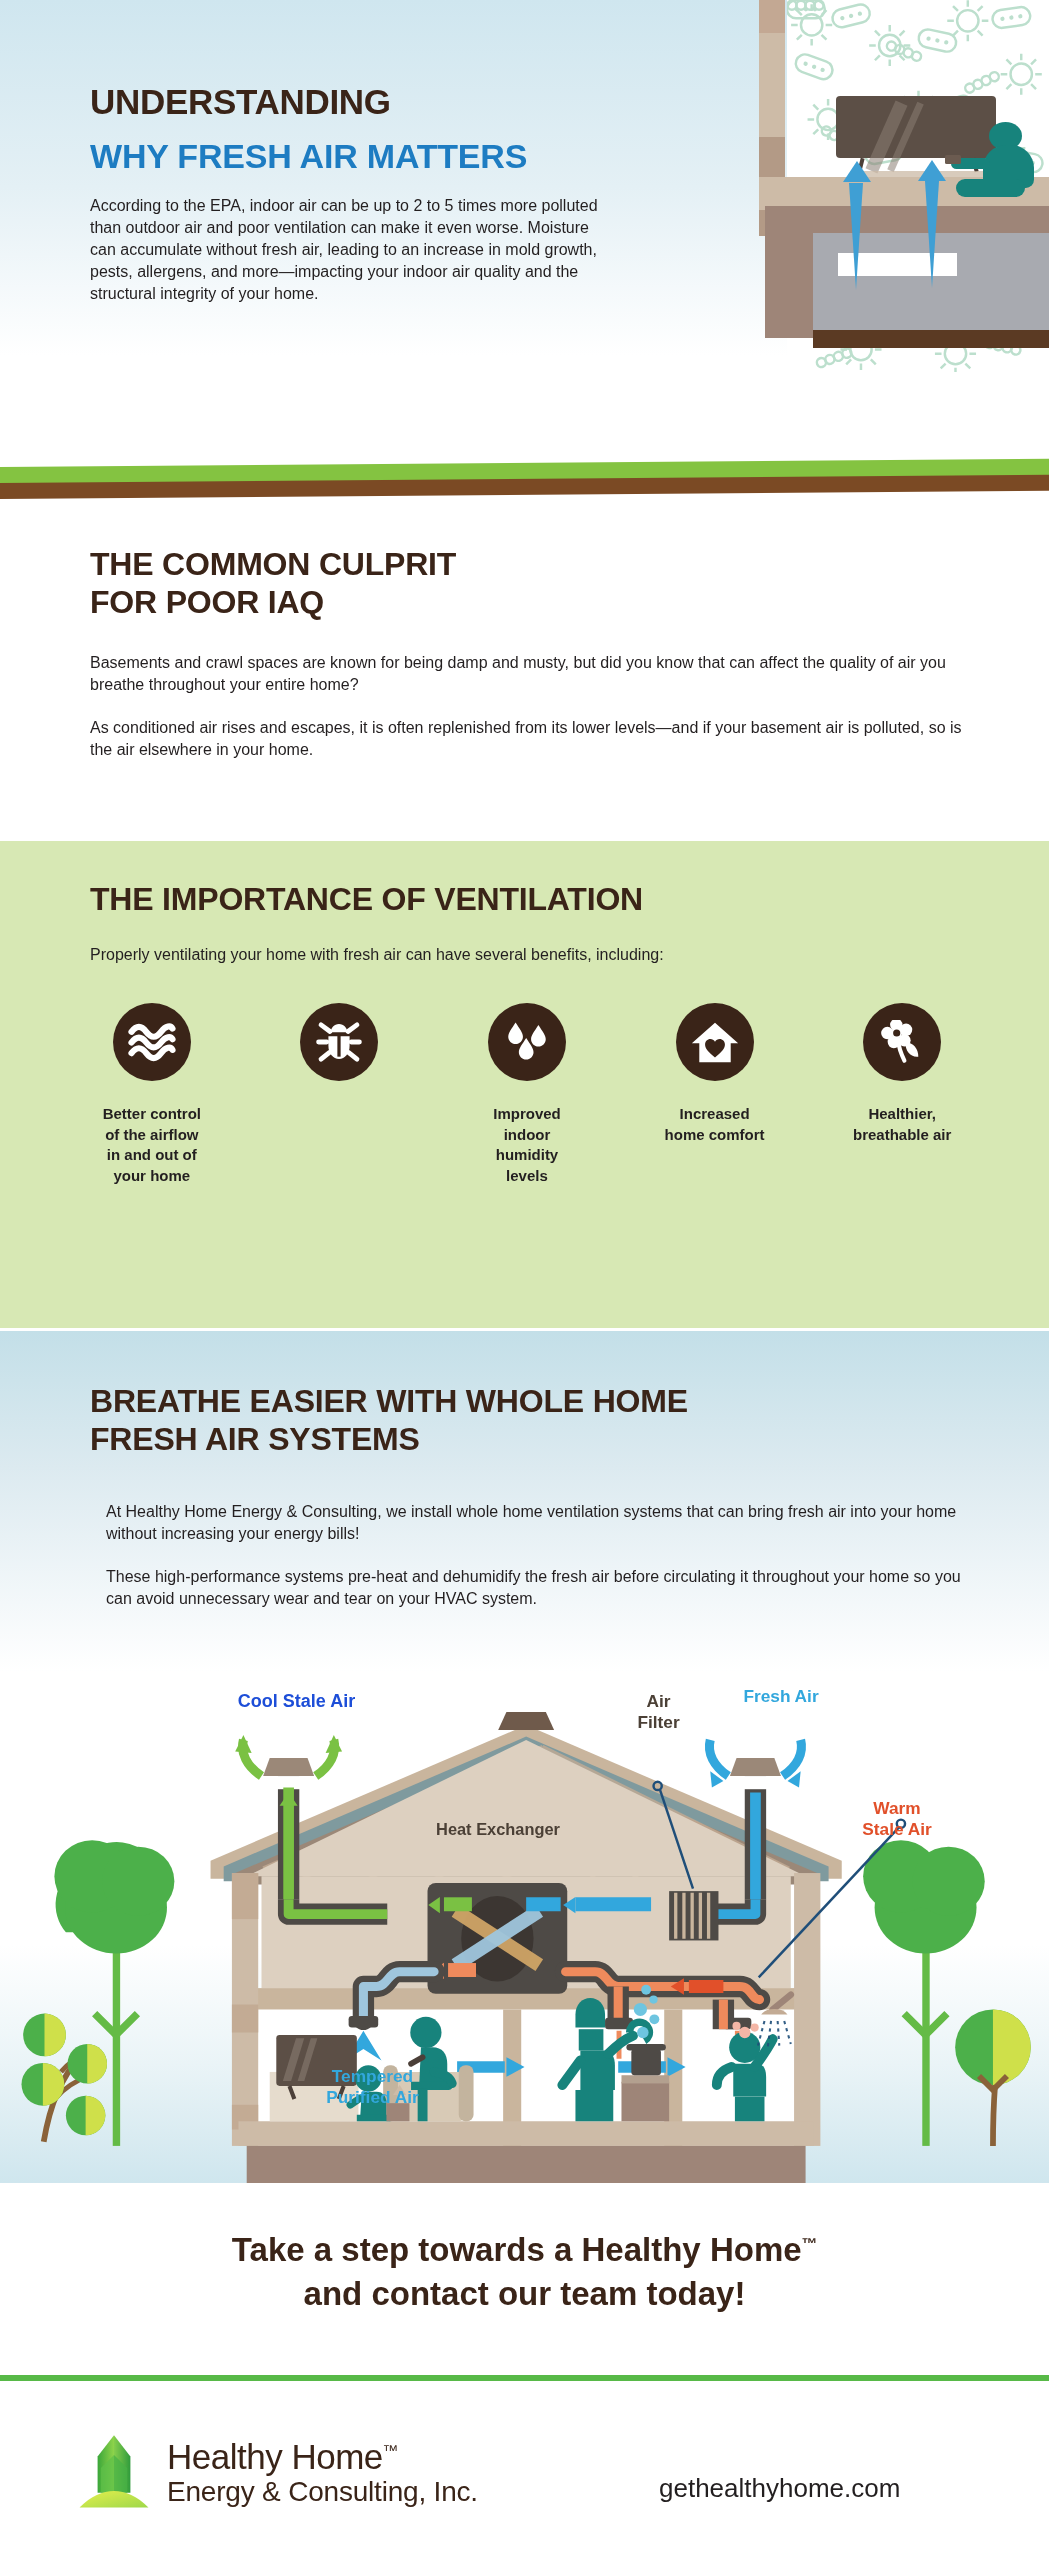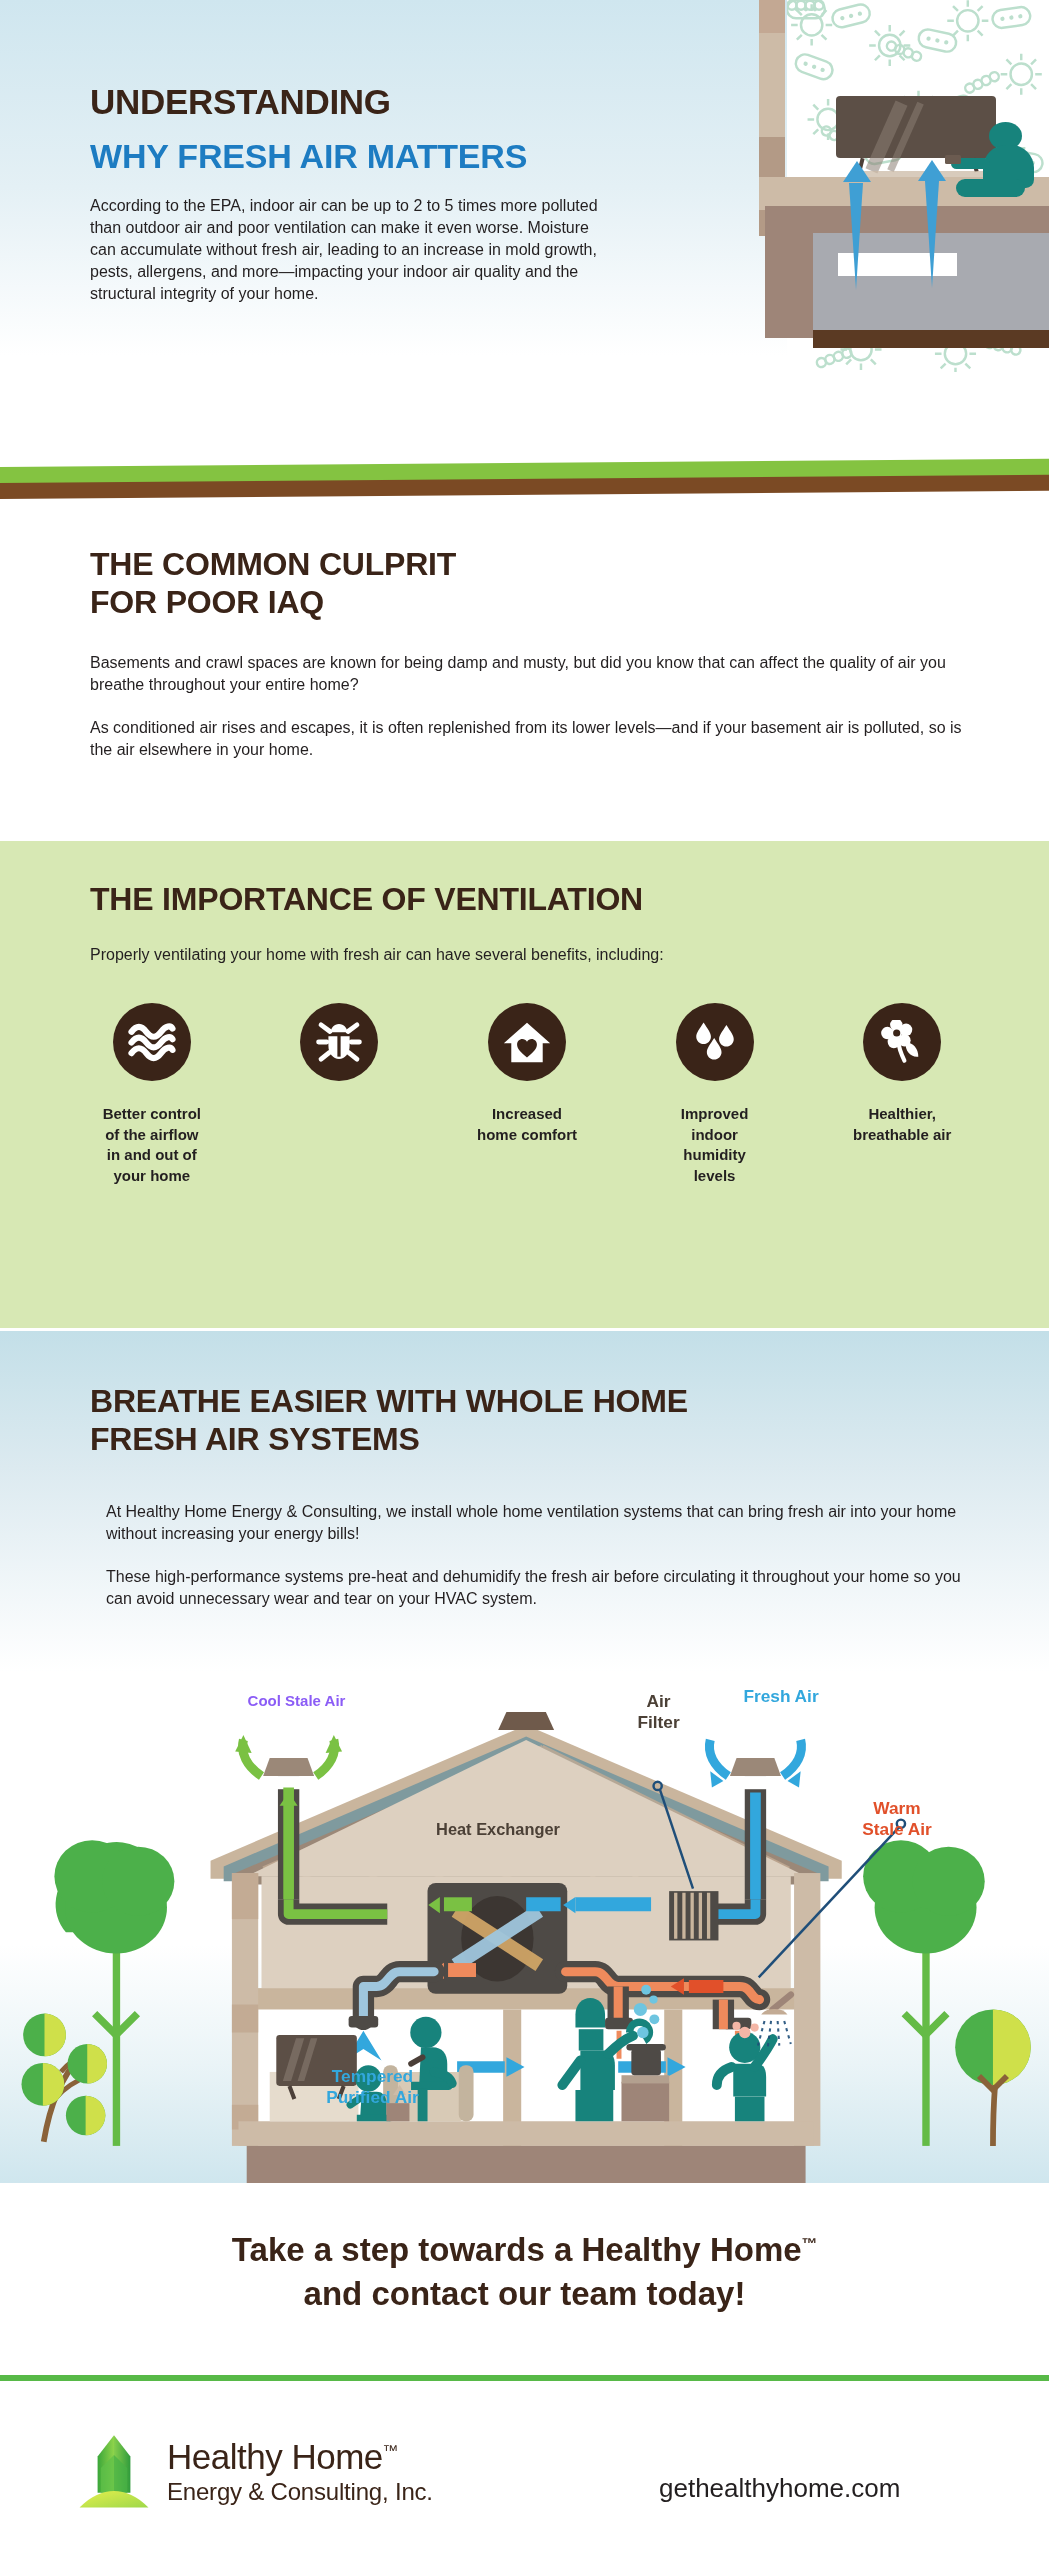--- a/index.html
+++ b/index.html
@@ -78,41 +78,41 @@
   
   #sec4 { position:absolute; left:0; top:1331px; width:1049px; height:852px;
           background:linear-gradient(180deg,#c3dfe8 0%, #dceaf0 16%, #ffffff 40%, #ffffff 72%,
                      #eaf4f7 86%, #cfe6ee 100%); }
   #sec4-head { position:absolute; left:90px; top:51px; width:790px; }
   #sec4-body { position:absolute; left:106px; top:170px; width:872px; }
 
   
   #diagram { position:absolute; left:0; top:1661px; width:1049px; height:526px; }
   .dg-label { position:absolute; font-weight:bold; text-align:center; line-height:20.6px; }
-  .lbl-cool { color:#8b5cf6; font-size:15px; }
+  .lbl-cool { color:#1d4ed8; font-size:18px; }
   .lbl-filter { color:#4b4036; font-size:17.3px; }
   .lbl-fresh { color:#32a7dd; font-size:17.3px; }
   .lbl-warm { color:#e1502a; font-size:17.3px; }
   .lbl-temp { color:#32a7dd; font-size:17.3px; }
   .lbl-hx { color:#4b4036; font-size:16.4px; }
 
   
   #cta { position:absolute; left:0; top:2183px; width:1049px; height:186px; background:#ffffff; }
   #cta-text { position:absolute; left:0; top:39px; width:1049px; text-align:center;
               font-size:33px; line-height:44px; font-weight:bold; color:#3a2418; }
   .tm { font-size:15.6px; vertical-align:super; }
 
   
   #footrule { position:absolute; left:0; top:2375px; width:1049px; height:5.8px; background:#57b947; }
   #footer { position:absolute; left:0; top:2381px; width:1049px; height:195px; background:#ffffff; }
   #logo-wrap { position:absolute; left:76px; top:51px; display:flex; align-items:flex-start; }
   #logo-mark { position:relative; width:76px; height:82px; }
   #logo-text { margin-left:15px; }
   .logo-name { font-size:35px; line-height:38px; color:#3a2418; letter-spacing:-0.5px; }
-  .logo-sub { font-size:24px; line-height:25px; color:#3a2418; margin-top:3.3px; letter-spacing:-0.2px; }
+  .logo-sub { font-size:28px; line-height:25px; color:#3a2418; margin-top:3.3px; letter-spacing:-0.2px; }
   #site { position:absolute; left:642px; top:92px; font-size:26px; color:#231f20;margin-left:17px; }
 </style>
 </head>
 <body>
 
 <div class="page">
 
   <section id="hero">
 
     <div id="hero-art">
@@ -262,43 +262,43 @@
             </g>
             <path d="M28 5c6 0 10 4.6 10 10H18c0-5.4 4-10 10-10z" fill="#fff"></path>
             <path d="M15 20h26v12c0 9-5.8 16-13 16S15 41 15 32V20z" fill="#fff"></path>
             <rect x="26" y="19" width="4" height="26" fill="#3a2418"></rect>
           </svg>
         </div>
       </div>
 
       <div class="benefit">
         <div class="b-circle">
-          <svg width="48" height="43" viewBox="0 0 58 52">
-            <path d="M29 2 57 27h-9v23H10V27H1L29 2z" fill="#fff"></path>
-            <path d="M29 44c-8-6.5-12-10.8-12-15.6 0-3.9 3-6.6 6.3-6.6 2.4 0 4.4 1.3 5.7 3.3 1.3-2 3.3-3.3 5.7-3.3 3.3 0 6.3 2.7 6.3 6.6C41 33.2 37 37.5 29 44z" fill="#3a2418"></path>
-          </svg>
-        </div>
-        <div class="b-label" style="white-space: pre-line;">Increased
-home comfort</div>
-      </div>
-
-      <div class="benefit">
-        <div class="b-circle">
           <svg width="46" height="44" viewBox="0 0 56 54">
             <g fill="#fff">
               <path d="M14 3c5 8 9 12.5 9 17.5 0 5-4 9-9 9s-9-4-9-9C5 15.5 9 11 14 3z"></path>
               <path d="M42 6c5 8 9 12.5 9 17.5 0 5-4 9-9 9s-9-4-9-9C33 18.5 37 14 42 6z"></path>
               <path d="M27 22c5 8 9 12.5 9 17.5 0 5-4 9-9 9s-9-4-9-9C18 34.5 22 30 27 22z"></path>
             </g>
           </svg>
         </div>
         <div class="b-label" style="white-space: pre-line;">Improved
 indoor
 humidity
 levels</div>
+      </div>
+
+      <div class="benefit">
+        <div class="b-circle">
+          <svg width="48" height="43" viewBox="0 0 58 52">
+            <path d="M29 2 57 27h-9v23H10V27H1L29 2z" fill="#fff"></path>
+            <path d="M29 44c-8-6.5-12-10.8-12-15.6 0-3.9 3-6.6 6.3-6.6 2.4 0 4.4 1.3 5.7 3.3 1.3-2 3.3-3.3 5.7-3.3 3.3 0 6.3 2.7 6.3 6.6C41 33.2 37 37.5 29 44z" fill="#3a2418"></path>
+          </svg>
+        </div>
+        <div class="b-label" style="white-space: pre-line;">Increased
+home comfort</div>
       </div>
 
       <div class="benefit">
         <div class="b-circle">
           <svg width="44" height="44" viewBox="0 0 54 54">
             <g fill="#fff">
               <circle cx="20" cy="6" r="7.6"></circle>
                 <circle cx="32" cy="12" r="7.6"></circle>
               <circle cx="30" cy="25" r="7.6"></circle>
                 <circle cx="17" cy="27" r="7.6"></circle>

